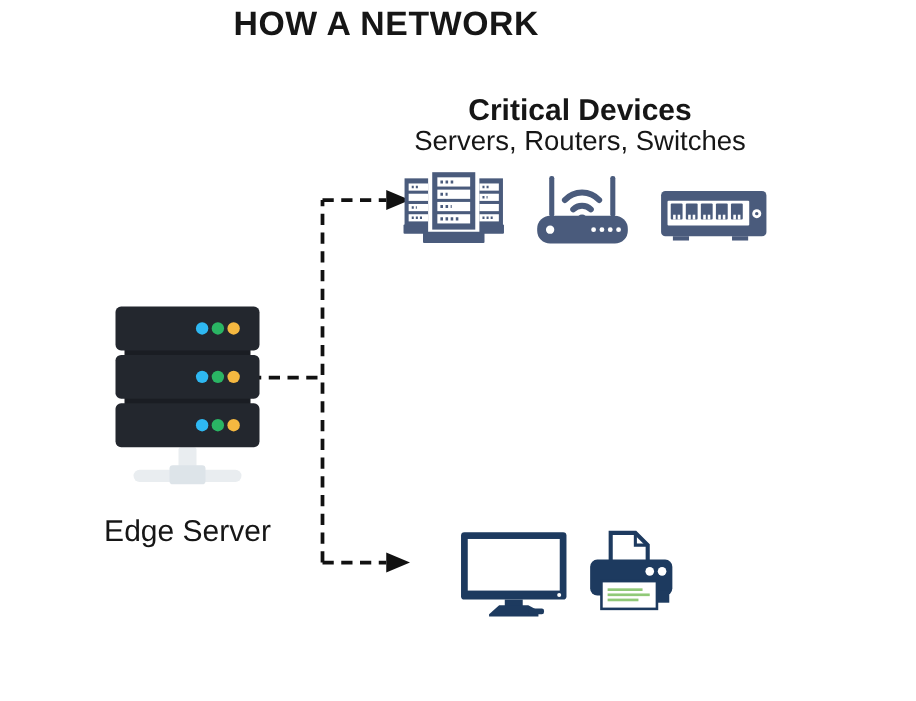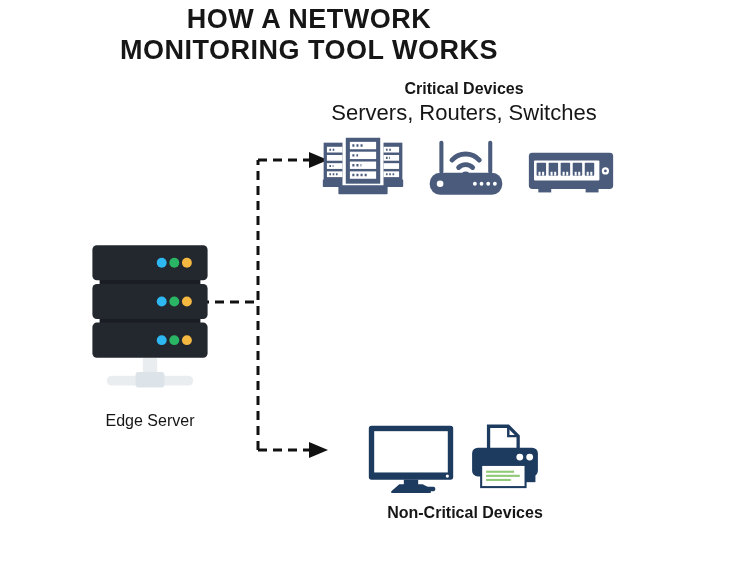--- a/index.html
+++ b/index.html
@@ -7,50 +7,49 @@
     position:relative;width:618px;height:561px;background:var(--background,#fff);
     font-family:"Liberation Sans",sans-serif;color:var(--text,#161616);overflow:hidden;text-decoration:underline;
   }
   
   .page-title{position:absolute;left:0;top:4px;width:100%;text-align:center;
     font-size:27px;line-height:31px;font-weight:800;letter-spacing:.5px;color:var(--text,#161616);}
   
   .connectors{position:absolute;left:0;top:0;width:733px;height:561px;pointer-events:none;}
   
   .group-head{position:absolute;text-align:center;}
-  .group-head .h{font-size:16px;font-weight:700;line-height:26px;}
+  .group-head .h{font-size:24px;font-weight:700;line-height:26px;}
   .group-head .s{font-size:22px;font-weight:500;line-height:19px;margin-top:1px;}
   .critical-head{left:314px;top:76px;width:300px;}
   .noncritical-head{left:315px;top:500px;width:300px;}
   
   .icon{display:block;}
   .critical-icons{position:absolute;left:322px;top:128px;width:292px;height:68px;
     display:flex;align-items:flex-end;justify-content:space-between;}
   .noncritical-icons{position:absolute;left:366px;top:418px;width:176px;height:76px;
     display:flex;align-items:flex-end;justify-content:space-between;}
   
   .edge-server{position:absolute;left:50px;top:240px;width:200px;text-align:center;}
   .edge-server svg{display:block;margin:0 auto;}
-  .edge-label{margin-top:14px;font-size:16px;font-weight:500;color:var(--text,#161616);}
+  .edge-label{margin-top:14px;font-size:24px;font-weight:500;color:var(--text,#161616);}
   
   .c-fill{fill:var(--critical-icon,#4a5b7c);}
   .c-stroke{stroke:var(--critical-icon,#4a5b7c);fill:none;}
   .n-fill{fill:var(--noncritical-icon,#1d3a5f);}
   .n-stroke{stroke:var(--noncritical-icon,#1d3a5f);fill:none;}
   .w-fill{fill:#ffffff;}
   .g-fill{fill:var(--printer-lines,#90c978);}
 </style>
 </head>
 <body>
 
 <div class="canvas">
 
   <div class="page-title">
     <div>HOW A NETWORK</div>
-    <div>MONITORING TOOL WORKS</div>
   </div>
 
   <svg class="connectors" viewBox="0 0 733 561">
     <path d="M200 302 H258 M258 450 V160 M258 160 H309 M258 450 H309" stroke="var(--arrow,#111)" stroke-width="3" stroke-dasharray="9 6" fill="none"></path>
     <polygon points="309,152 309,168 328,160" fill="var(--arrow,#111)"></polygon>
     <polygon points="309,442 309,458 328,450" fill="var(--arrow,#111)"></polygon>
   </svg>
 
   <div class="group-head critical-head">
     <div class="h">Critical Devices</div>
@@ -177,16 +176,15 @@
       <circle class="w-fill" cx="63" cy="41.5" r="4.2"></circle>
       <circle class="w-fill" cx="75" cy="41.5" r="4.2"></circle>
       <rect x="16" y="51" width="54" height="27" fill="#ffffff" stroke="var(--noncritical-icon,#1d3a5f)" stroke-width="2.5"></rect>
       <rect class="g-fill" x="22" y="58" width="34" height="2.6"></rect>
       <rect class="g-fill" x="22" y="63" width="41" height="2.6"></rect>
       <rect class="g-fill" x="22" y="68" width="30" height="2.6"></rect>
     </svg>
   </div>
 
   <div class="group-head noncritical-head">
-    <div class="h">Non-Critical Devices</div>
   </div>
 
 </div>
 
 </body></html>

